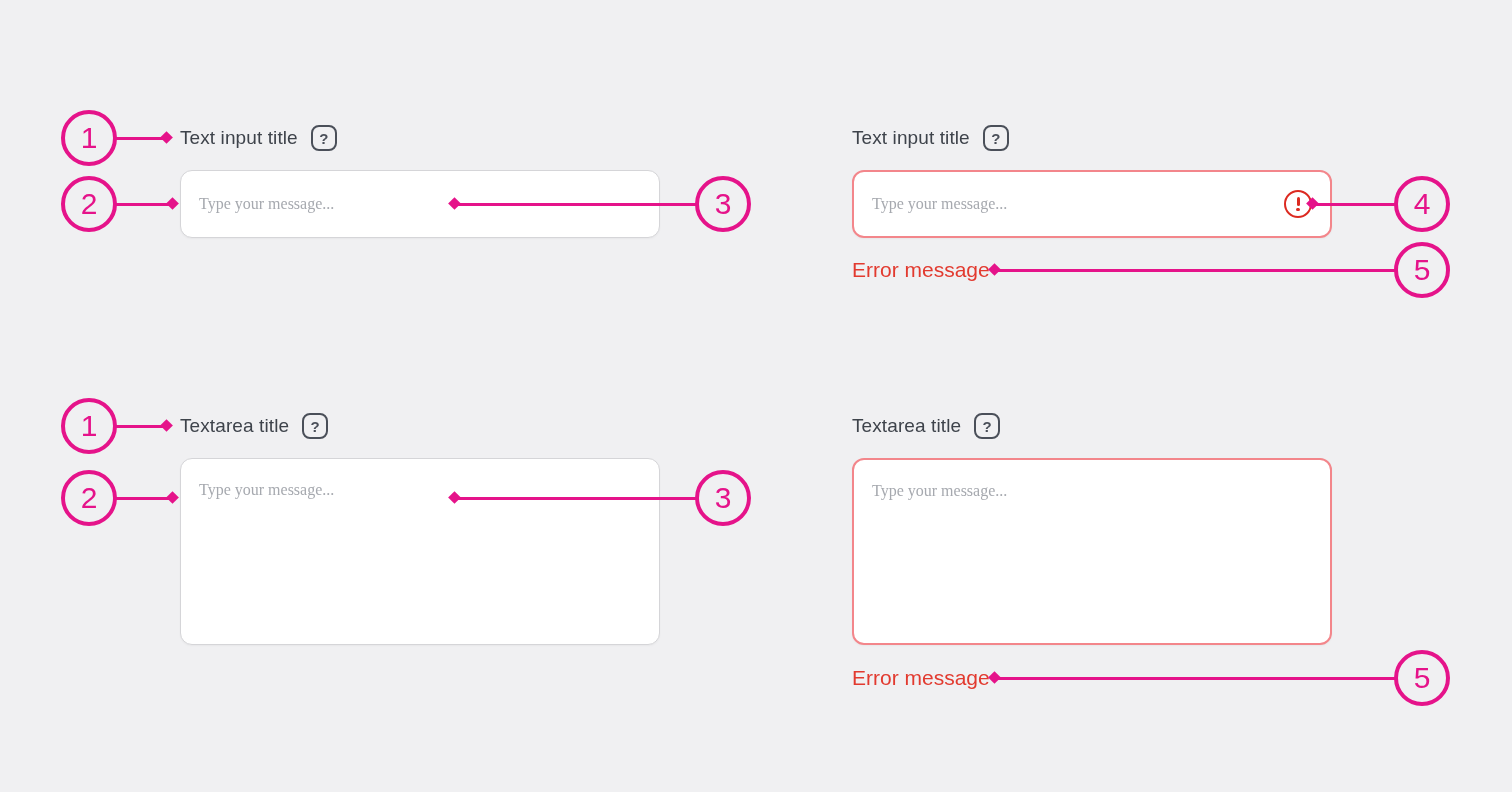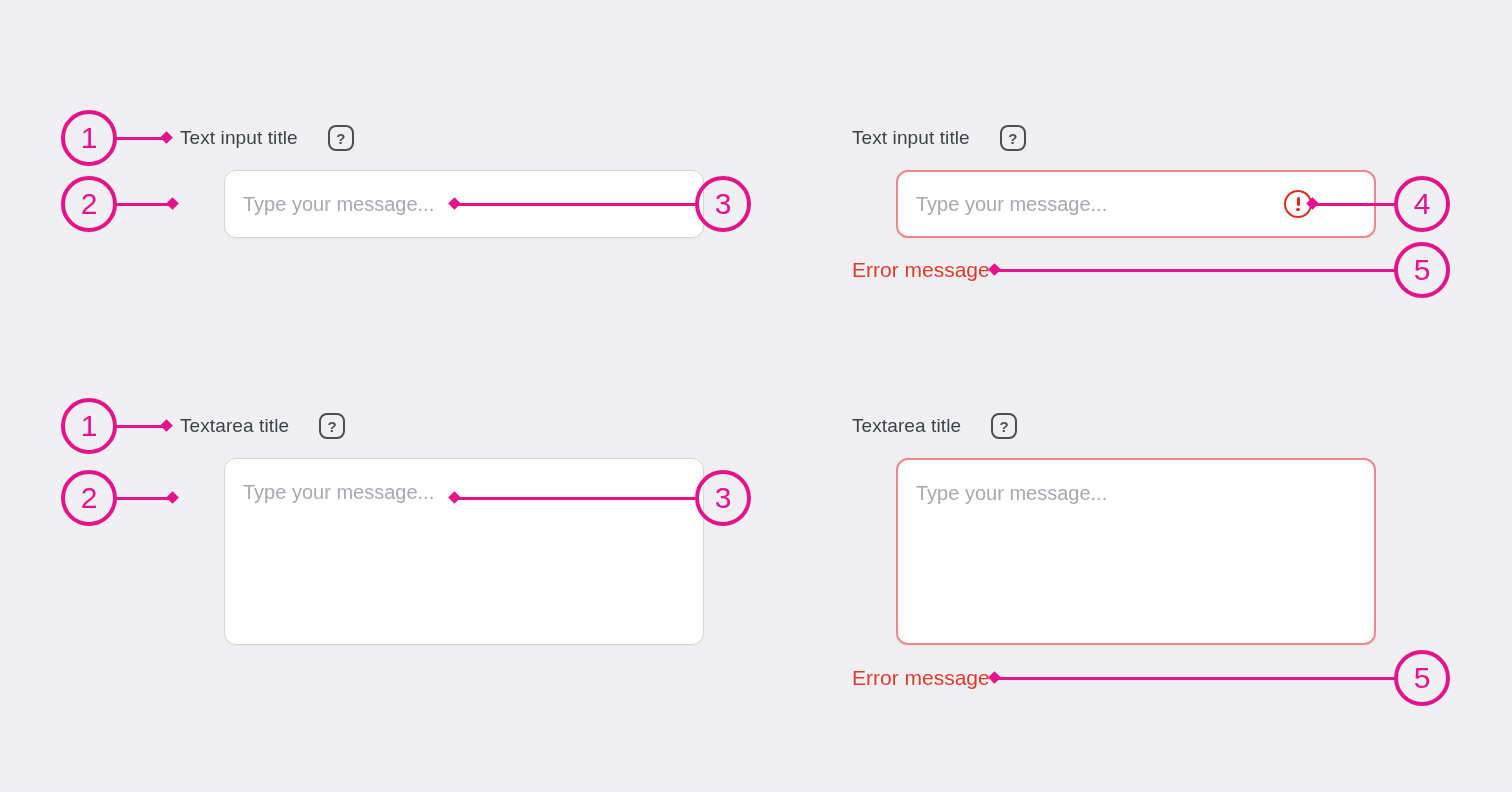--- a/index.html
+++ b/index.html
@@ -16,40 +16,39 @@
   *{margin:0;padding:0;box-sizing:border-box;}
   html,body{width:1512px;height:792px;overflow:hidden;}
   body{
     background:var(--bg);
     font-family:"Liberation Sans", sans-serif;
     position:relative;
   }
   .canvas{position:absolute;inset:0;}
 
   
-  .title-row{position:absolute;height:28px;display:flex;align-items:center;gap:30px;}
+  .title-row{position:absolute;height:28px;display:flex;align-items:center;gap:13px;}
   .field-title{font-size:19px;color:var(--title);letter-spacing:.1px;}
   .help-icon{
     width:26px;height:26px;border:2px solid var(--icon-gray);border-radius:8px;
     display:inline-flex;align-items:center;justify-content:center;
     color:var(--icon-gray);font-size:15px;font-weight:700;line-height:1;
     cursor:default;
   }
 
   
   .field-box{position:absolute;width:480px;}
   .field-box.h-input{height:68px;}
   .field-box.h-area{height:187px;}
   .ti-input,.ti-textarea{
     width:100%;height:100%;
     background:#fff;border:1px solid var(--border);border-radius:12px;
-    font-family:Liberation Sans, sans-serif;font-size:20px;color:var(--title);
+    font-family:Liberation Serif, serif;font-size:16px;color:var(--title);
     outline:none;
     box-shadow:0 1px 2px rgba(0,0,0,.04);
-    margin-left:44px;
   }
   .ti-input{padding:0 18px;}
   .ti-textarea{padding:21px 18px;line-height:1.25;resize:none;}
   .ti-input::placeholder,.ti-textarea::placeholder{color:var(--ph);opacity:1;}
   .is-error{border:2px solid var(--err-border);}
   .ti-input.is-error{padding-right:62px;}
 
   
   .err-icon{
     position:absolute;width:28px;height:28px;right:20px;top:20px;

